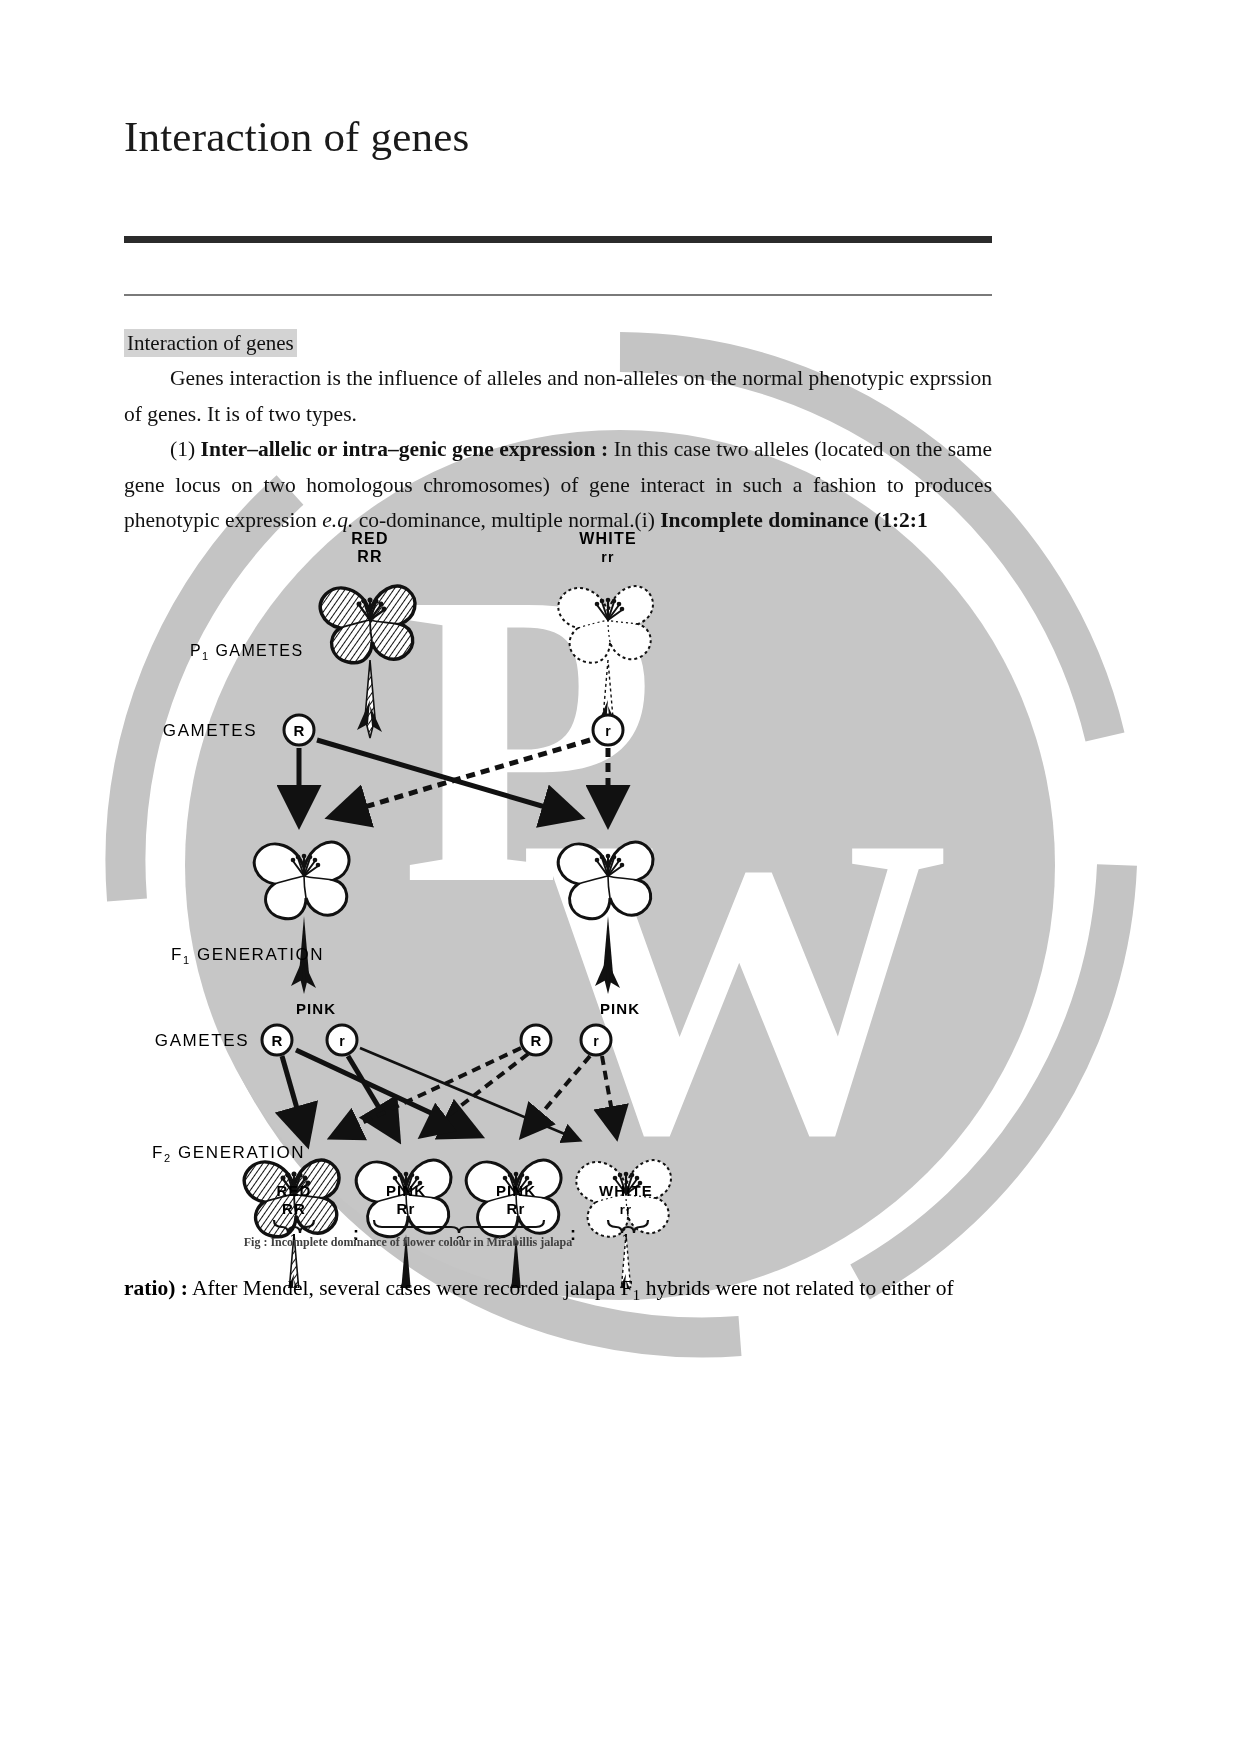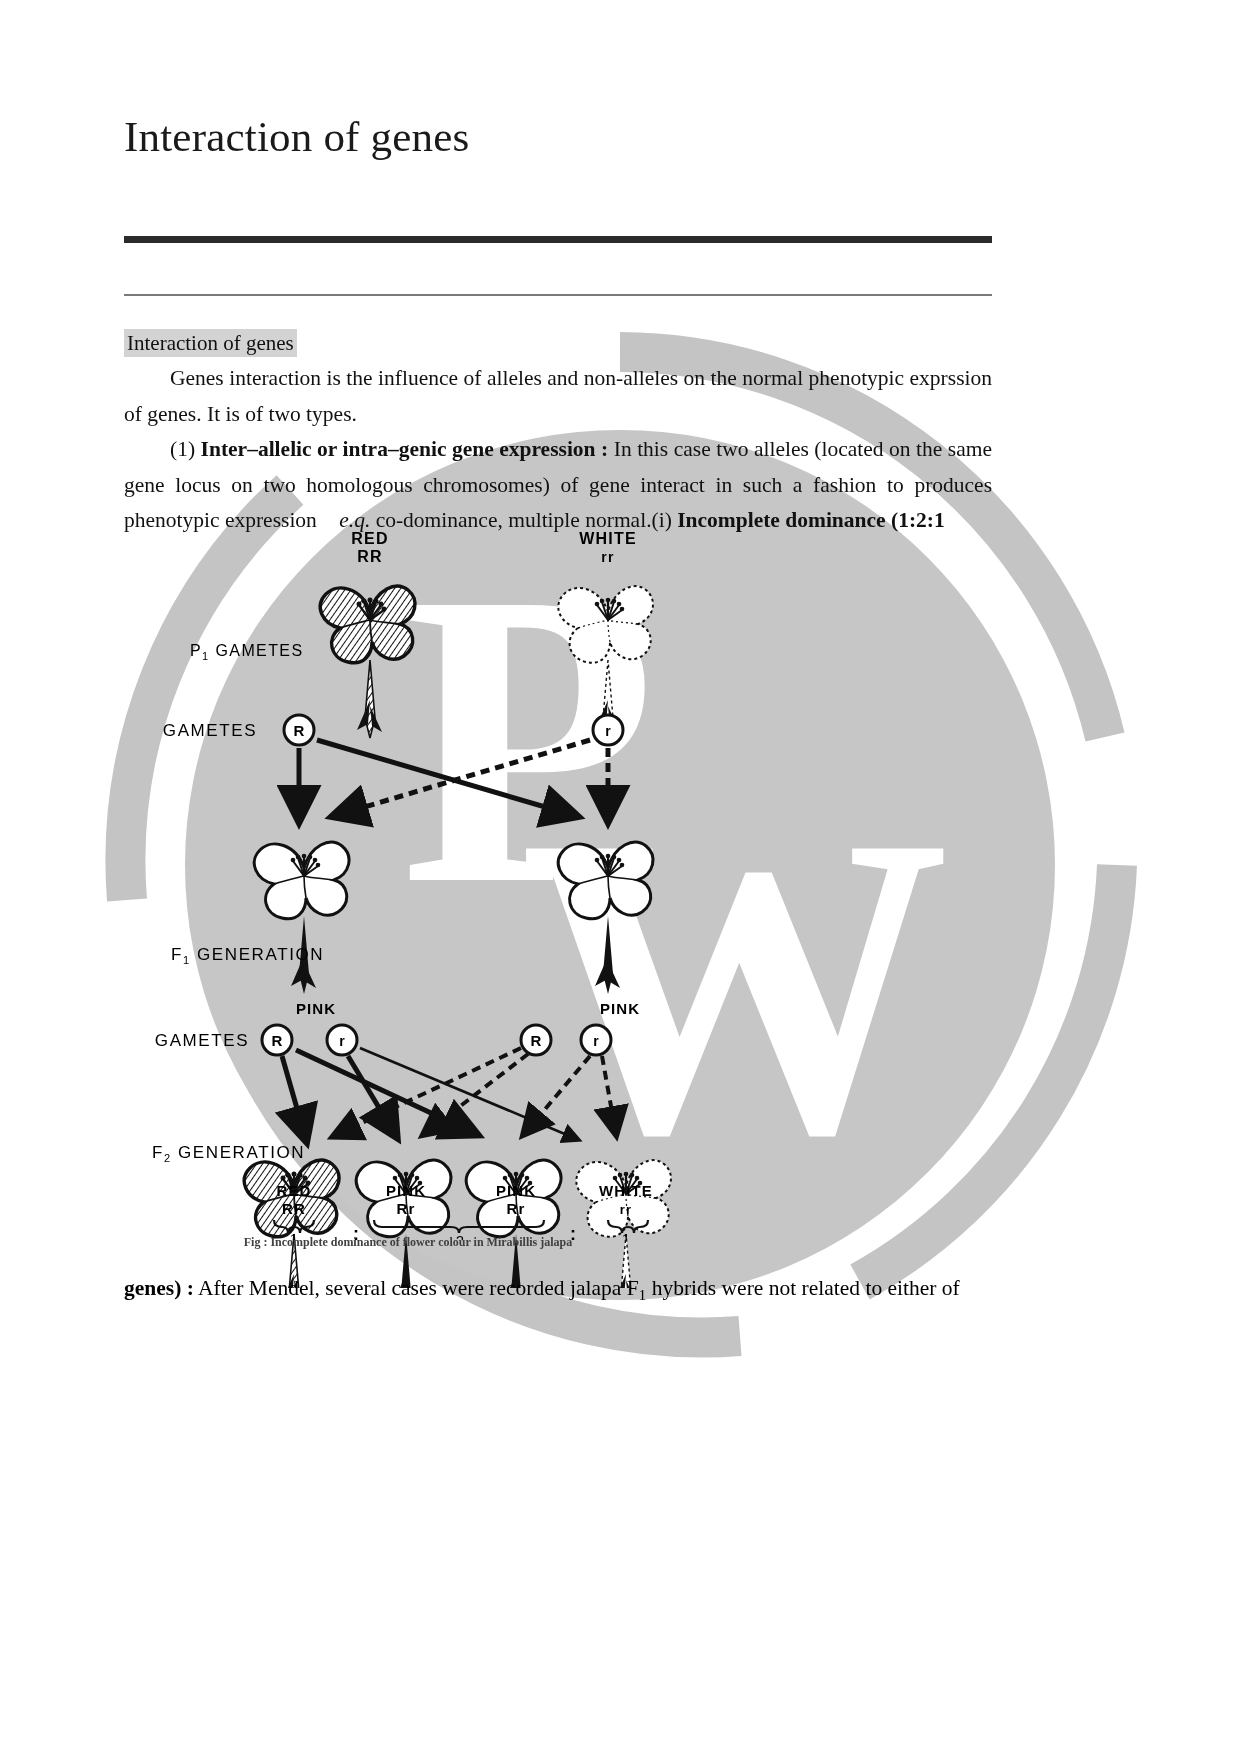--- a/index.html
+++ b/index.html
@@ -80,21 +80,21 @@
     margin-bottom: 4px;
   }
   p.para {
     margin: 0;
     text-align: justify;
     text-indent: 46px;
     font-size: 21.5px;
     line-height: 35.5px;
   }
   b.bold { font-weight: bold; }
-  i.ital { font-style: italic; margin-left: 17px; }
+  i.ital { font-style: italic; }
   sub.sb { font-size: 0.72em; vertical-align: sub; }
 
   
   .figure {
     position: absolute;
     left: 124px;
     top: 528px;
     width: 868px;
     height: 760px;
     z-index: 3;
@@ -452,16 +452,16 @@
         <text x="502" y="114" text-anchor="middle" font-family="'Liberation Sans', sans-serif" font-size="15">1</text>
       </g>
     </svg>
   </div>
 
   <div class="caption">
     <span style="display:inline-block; margin-left:-300px;">Fig : Incomplete dominance of flower colour in Mirabillis jalapa</span>
   </div>
 
   <div class="closing">
-    <p><b class="bold">genes) :</b> <span>After Mendel, several cases were recorded jalapa F</span><sub class="sb">1</sub> <span>hybrids were not related to either of</span></p>
+    <p><b class="bold">ratio) :</b> <span>After Mendel, several cases were recorded jalapa F</span><sub class="sb">1</sub> <span>hybrids were not related to either of</span></p>
   </div>
 
 </div>
 
 </body></html>

